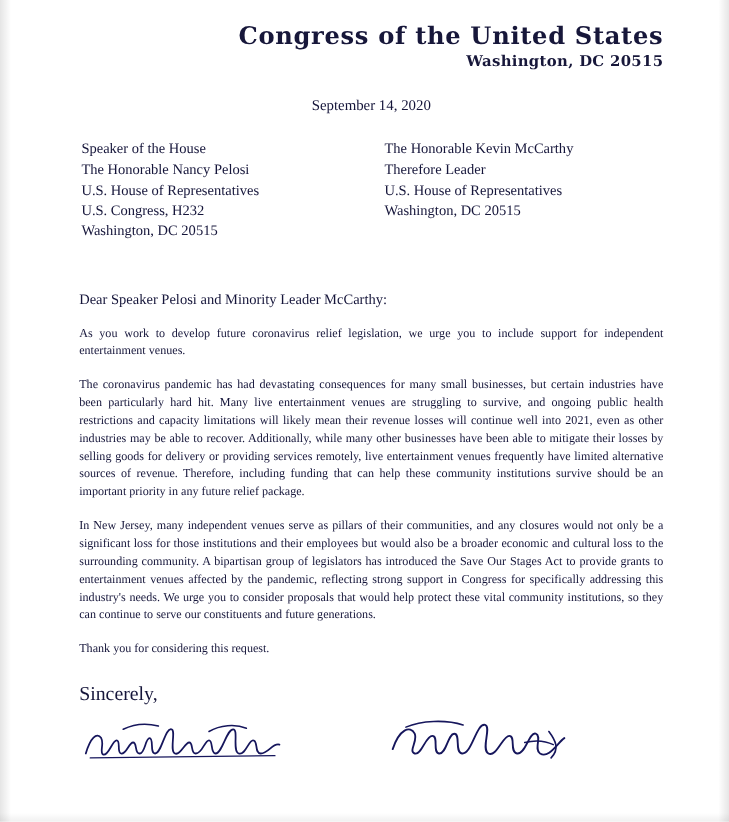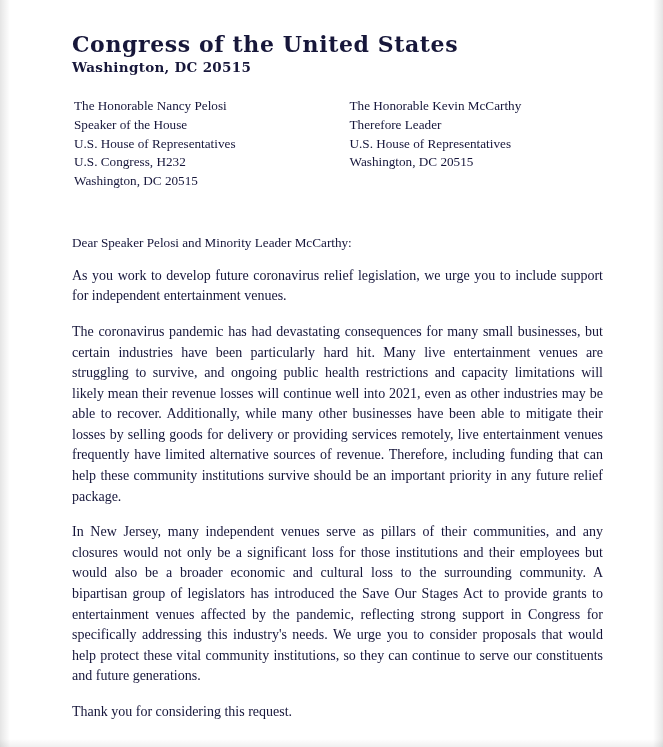--- a/index.html
+++ b/index.html
@@ -16,22 +16,22 @@
     overflow: hidden;
   }
   .page {
     width: 663px;
     height: 747px;
     box-sizing: border-box;
     padding: 18px 60px 0 72px;
     position: relative;
   }
   .letterhead {
-    text-align: left;
-    margin-top: 14px;
+    text-align: right;
+    margin-top: 3px;
   }
   .letterhead-title {
     font-family: "DejaVu Serif", serif;
     font-weight: bold;
     font-size: 22px;
     letter-spacing: 0.6px;
     color: #17173a;
     line-height: 1.1;
   }
   .letterhead-sub {
@@ -67,21 +67,21 @@
   .addr-line {
     white-space: nowrap;
   }
   .salutation {
     margin-top: 44px;
     font-size: 13.2px;
     color: #15153a;
   }
   .body-text {
     margin-top: 15px;
-    font-size: 14px;
+    font-size: 11px;
     line-height: 1.47;
     text-align: justify;
     color: #15153a;
   }
   .closing {
     margin-top: 22px;
     font-size: 18px;
     color: #15153a;
   }
   .signatures {
@@ -132,25 +132,26 @@
 </head>
 <body>
 
 <div class="page">
 
   <div class="letterhead">
     <div class="letterhead-title">Congress of the United States</div>
     <div class="letterhead-sub">Washington, DC 20515</div>
   </div>
 
+  <div class="date-line">September 14, 2020</div>
 
   <div class="addresses">
     <div class="addr-col left">
+      <div class="addr-line">Speaker of the House</div>
       <div class="addr-line">The Honorable Nancy Pelosi</div>
-      <div class="addr-line">Speaker of the House</div>
       <div class="addr-line">U.S. House of Representatives</div>
       <div class="addr-line">U.S. Congress, H232</div>
       <div class="addr-line">Washington, DC 20515</div>
     </div>
     <div class="addr-col right">
       <div class="addr-line">The Honorable Kevin McCarthy</div>
       <div class="addr-line">Therefore Leader</div>
       <div class="addr-line">U.S. House of Representatives</div>
       <div class="addr-line">Washington, DC 20515</div>
     </div>

